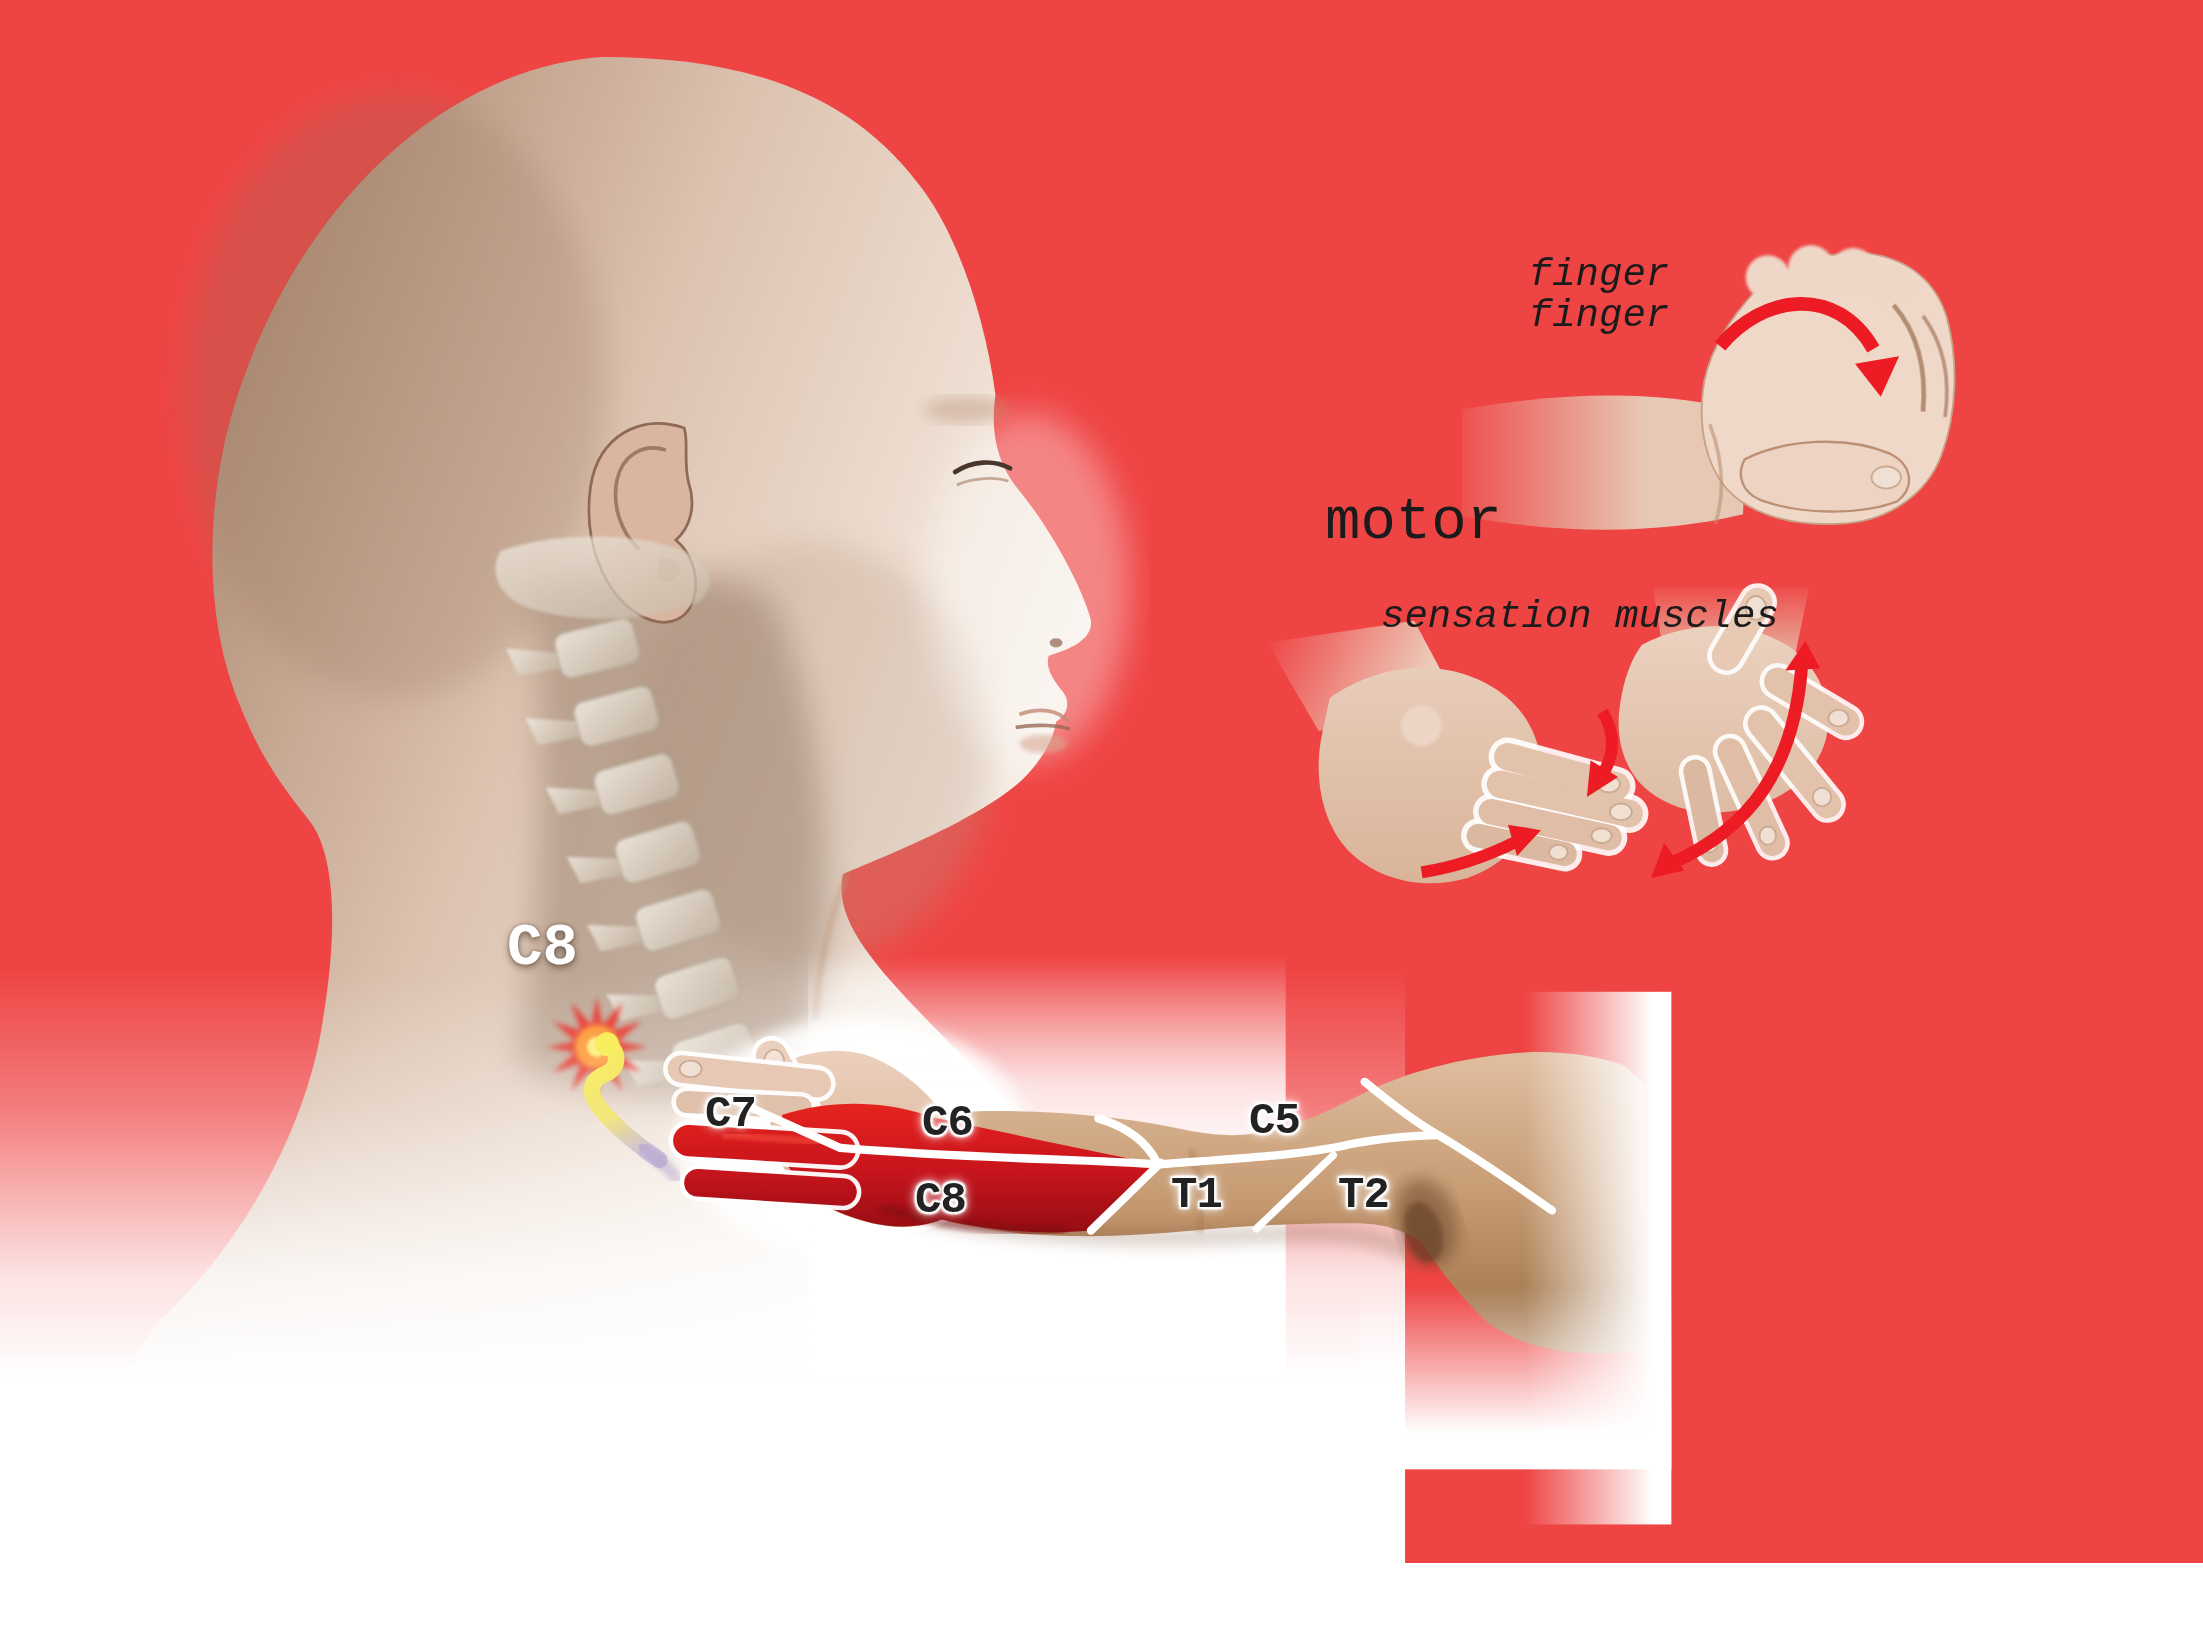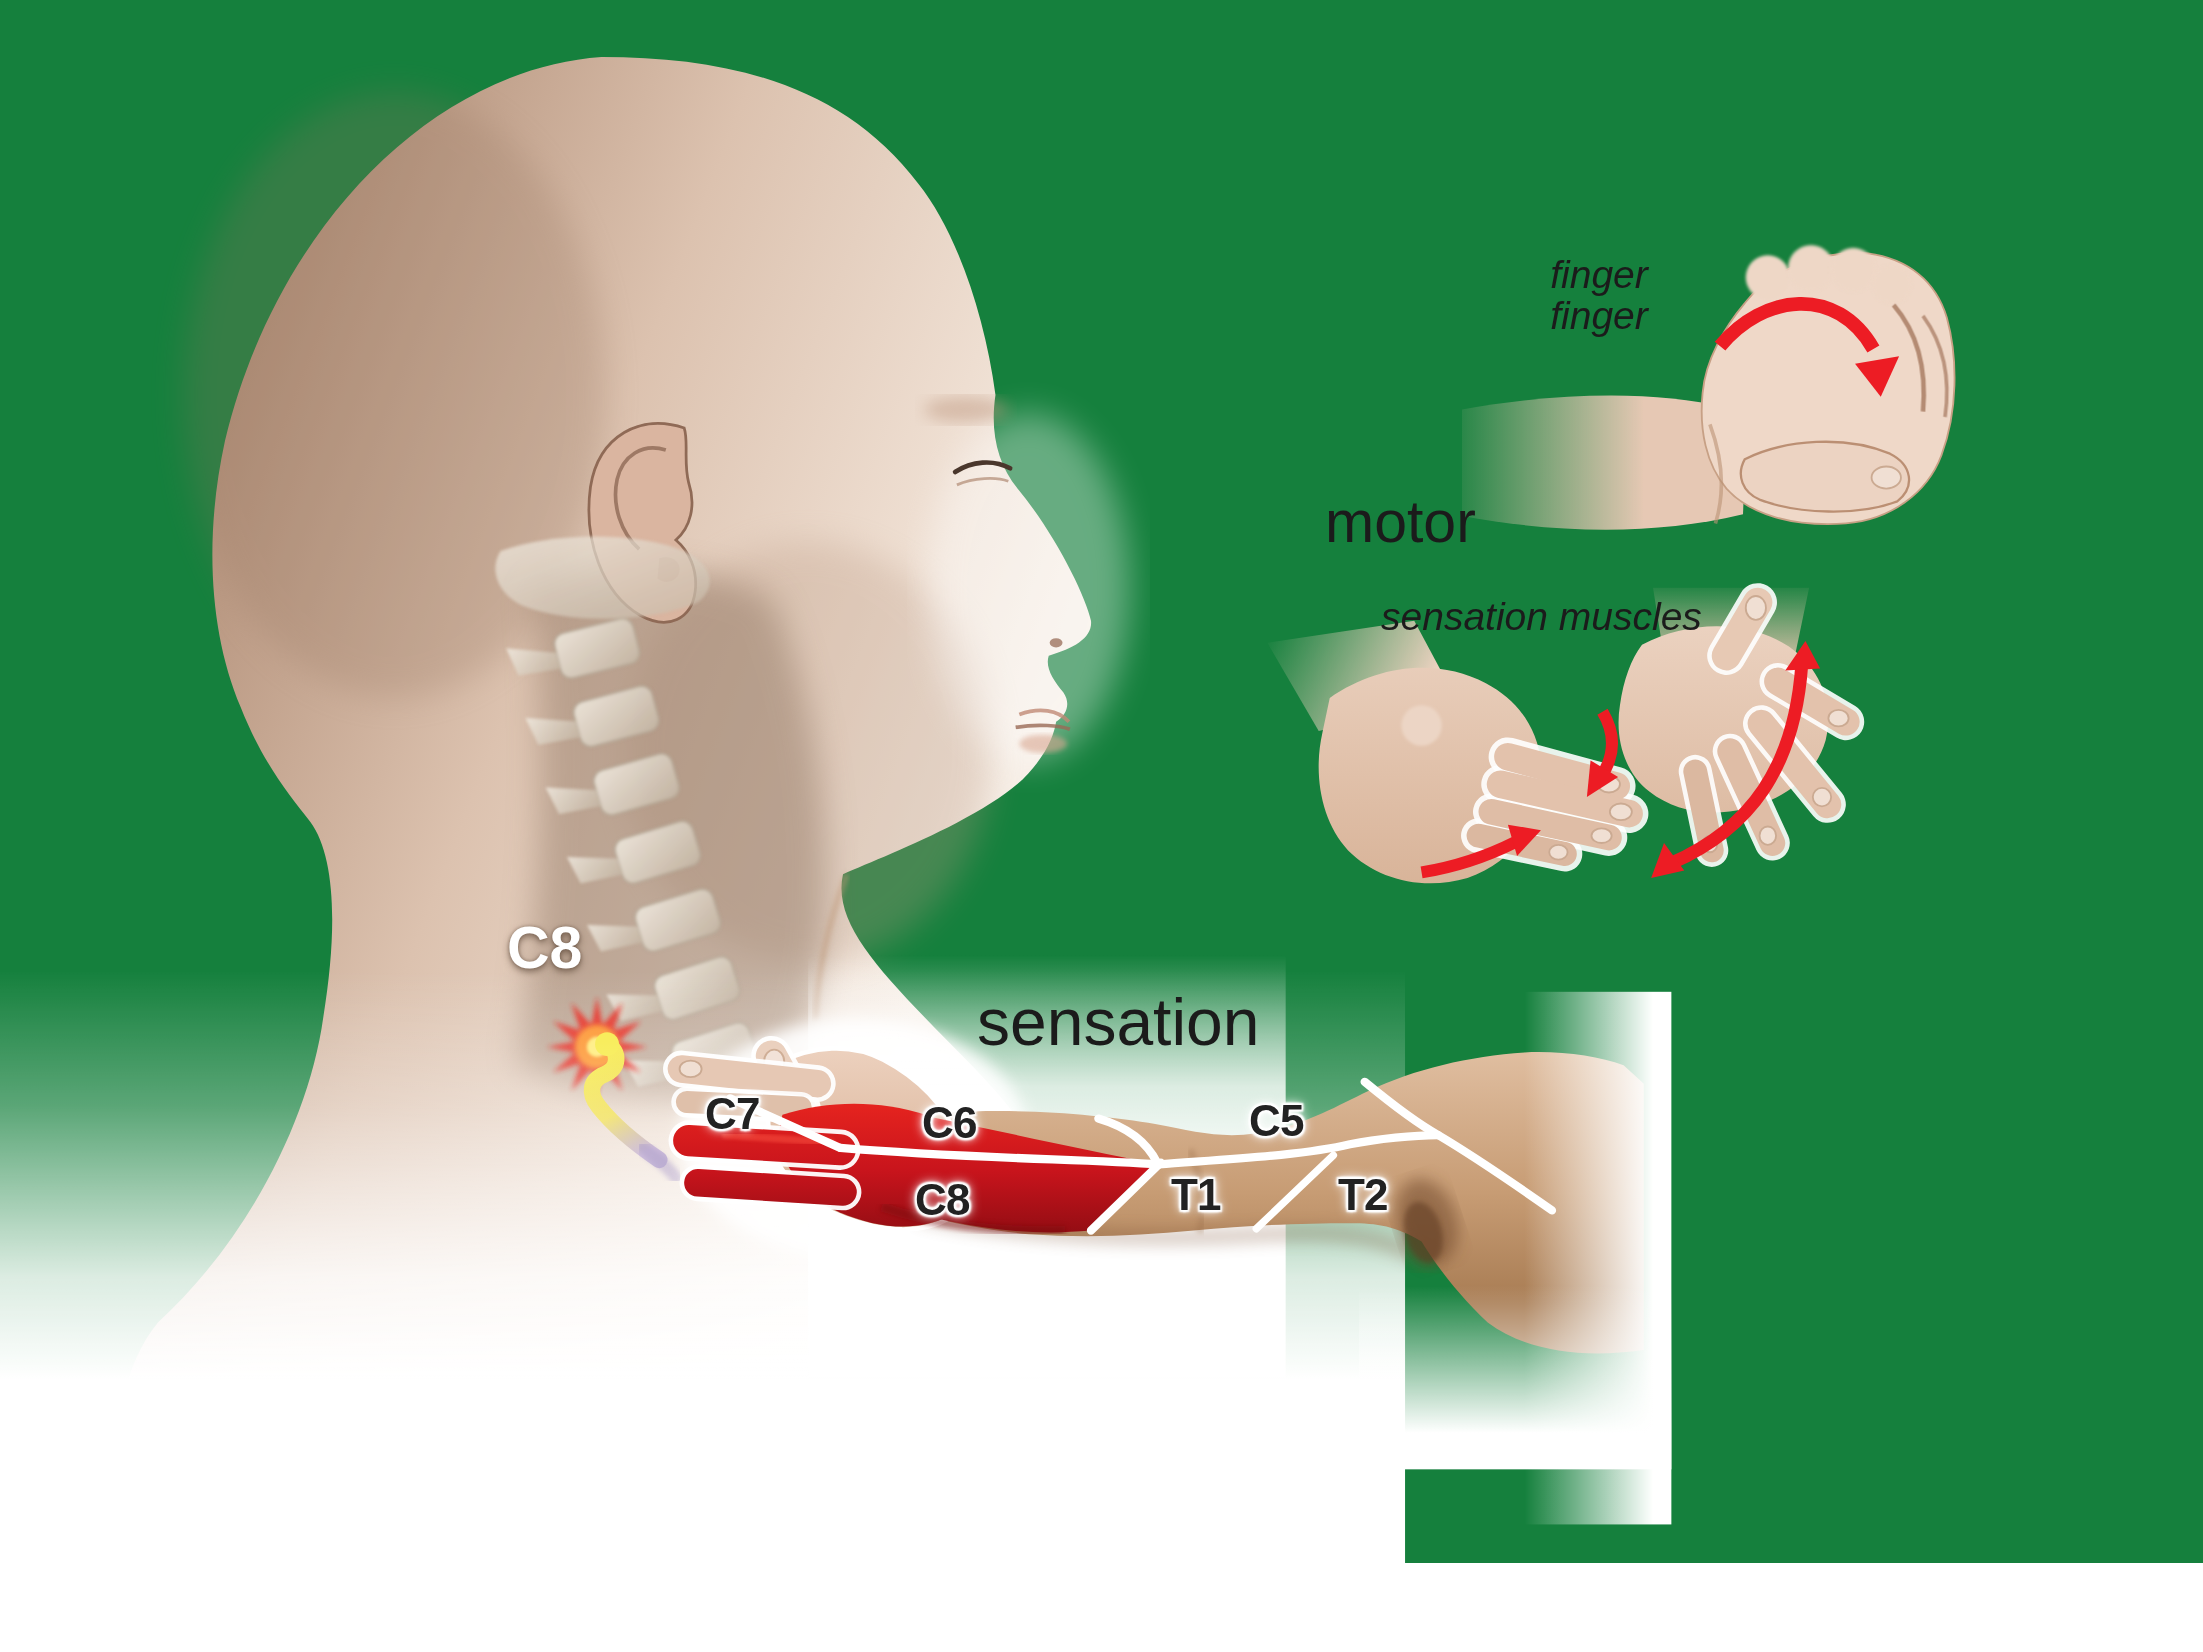--- a/index.html
+++ b/index.html
@@ -1,17 +1,17 @@
 <!DOCTYPE html>
 <html style="font-size:14.7px"><head>
 <meta charset="utf-8">
 <style>
   html,body{margin:0;padding:0;background:#fff;}
-  .stage{position:relative;width:2204px;height:1563px;background:#15803d;overflow:hidden;
-         font-family:Liberation Sans, sans-serif;}
+  .stage{position:relative;width:2204px;height:1563px;background:#ef4444;overflow:hidden;
+         font-family:Liberation Mono, monospace;}
   .stage svg{position:absolute;left:0;top:0;}
   .lbl{position:absolute;color:#1b1b1b;white-space:nowrap;line-height:1.05;}
   .italic{font-style:italic;}
   .title-motor{font-size:59px;text-align:center;}
   .title-sensation{font-size:66px;}
   .sub{font-size:39px;}
   .derm{font-size:44px;font-weight:700;letter-spacing:-0.9px;color:#222;
         text-shadow:0 0 4.6px #fff,0 0 4.6px #fff,0 0 8.3px #fff,0 0 13px #fff,
                     1.8px 1.8px 1.8px #fff,-1.8px -1.8px 1.8px #fff,1.8px -1.8px 1.8px #fff,-1.8px 1.8px 1.8px #fff;}
   .spine-lbl{font-size:59px;font-weight:700;color:#fff;
@@ -320,21 +320,20 @@
 
 <div class="lbl italic sub" style="left:1495px;top:255px;width:208px;text-align:center;">
   <div>finger</div>
   <div>finger</div>
 </div>
 
 <div class="lbl title-motor" style="left:1325px;top:492px;">motor</div>
 
 <div class="lbl italic sub" style="left:1381px;top:597px;">sensation muscles</div>
 
-<div class="lbl title-sensation" style="left:977px;top:988px;">sensation</div>
 
 <div class="lbl spine-lbl" style="left:507px;top:918px;">C8</div>
 
 <div class="lbl derm" style="left:705px;top:1091px;">C7</div>
 <div class="lbl derm" style="left:922px;top:1100px;">C6</div>
 <div class="lbl derm" style="left:1249px;top:1098px;">C5</div>
 <div class="lbl derm" style="left:915px;top:1177px;">C8</div>
 <div class="lbl derm" style="left:1164px;top:1172px;margin-left:7px;">T1</div>
 <div class="lbl derm" style="left:1328px;top:1172px;margin-left:10px;">T2</div>
 

